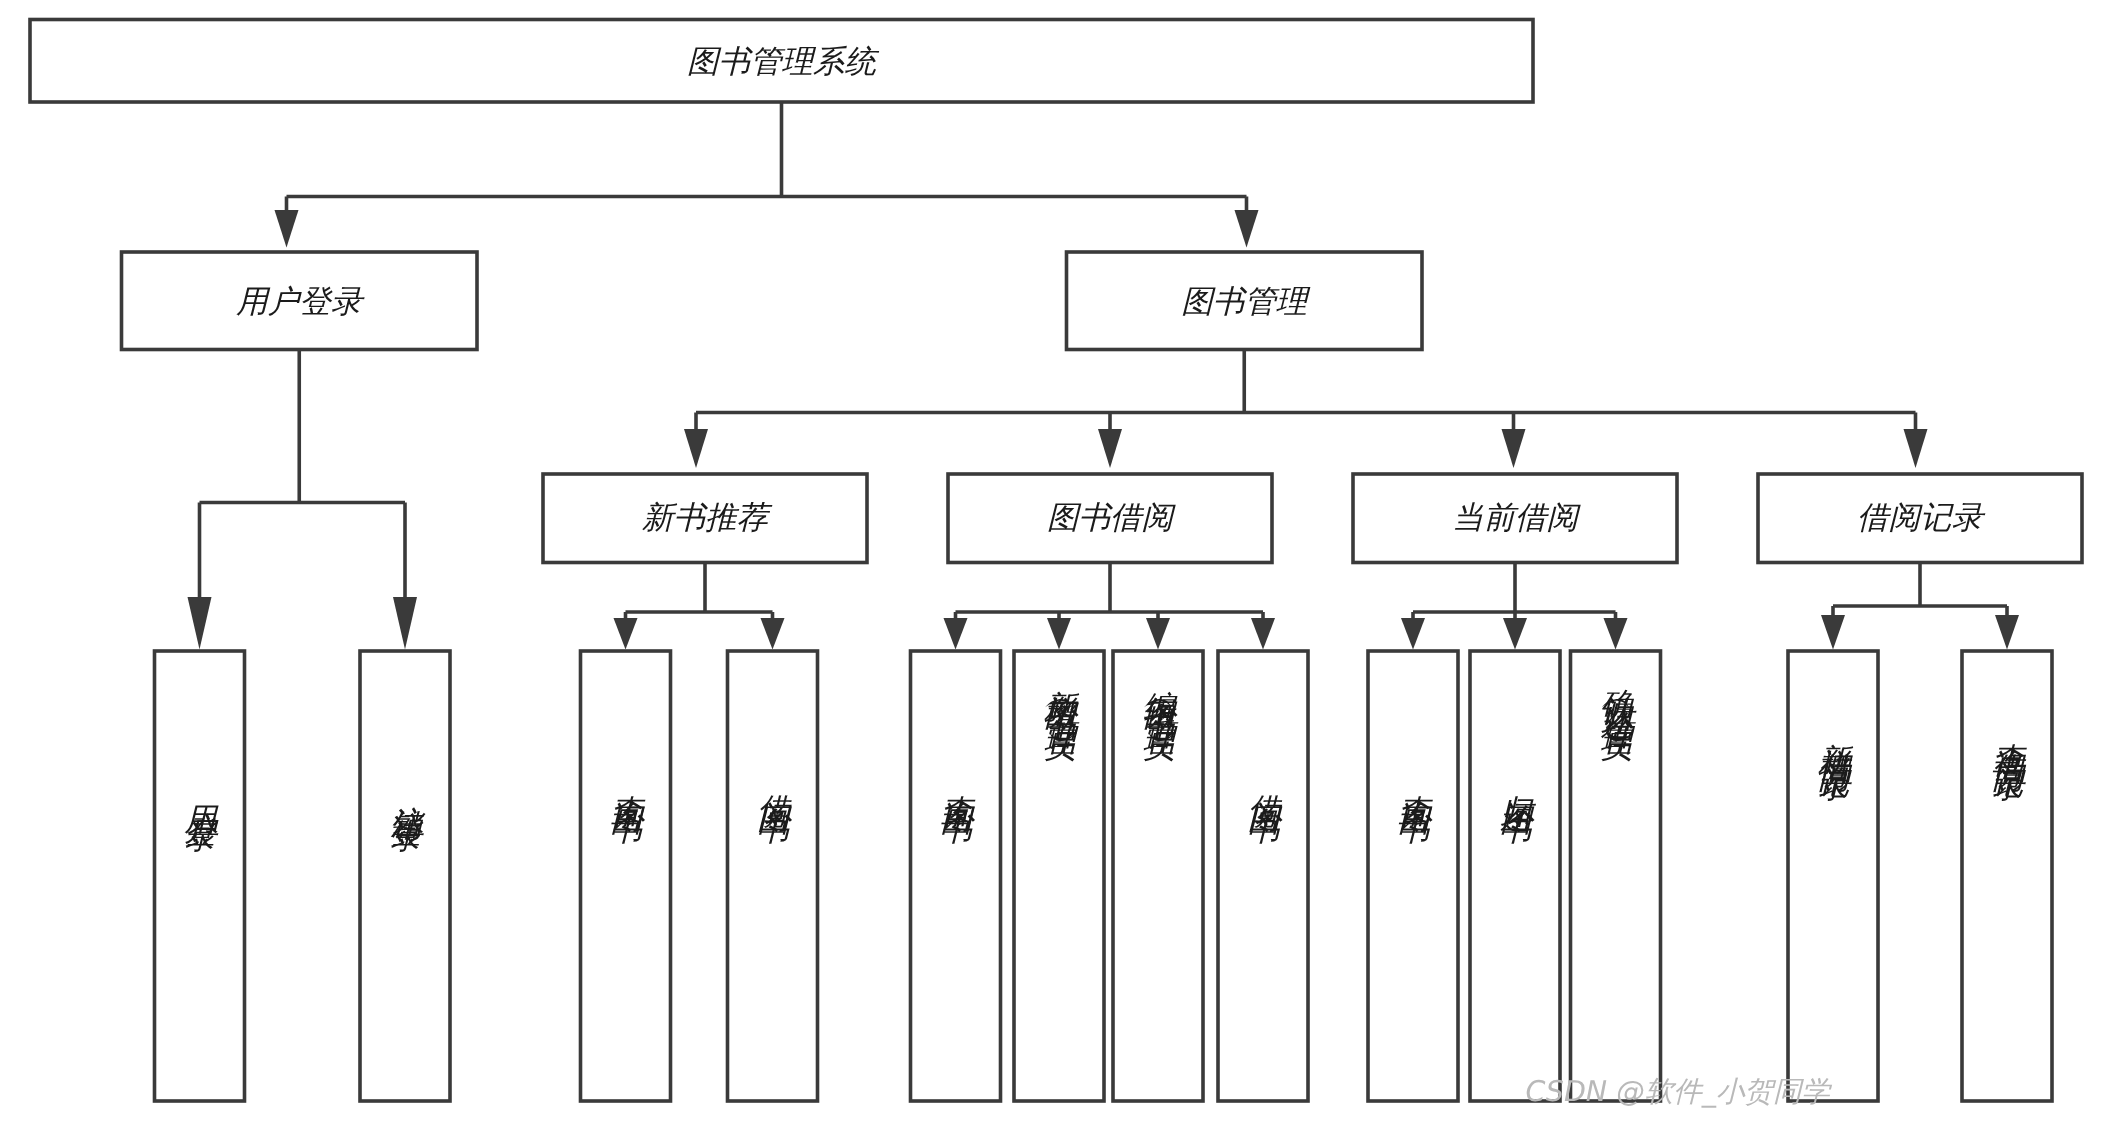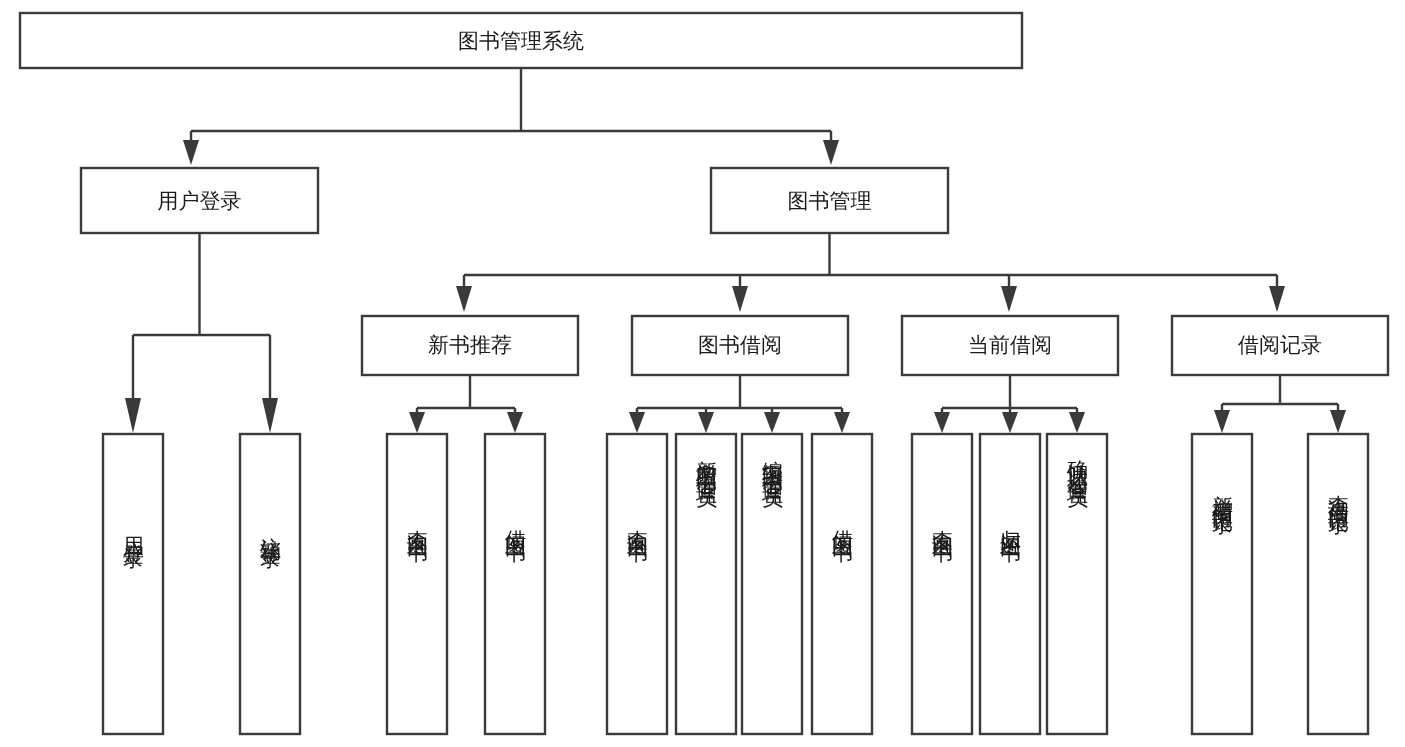--- a/index.html
+++ b/index.html
@@ -12,20 +12,21 @@
     width: 1405px;
     height: 747px;
     font-family: "DejaVu Sans", "Liberation Sans", sans-serif;
     overflow: hidden;
   }
   #diagram-root {
     position: relative;
     width: 1228px;
     height: 747px;
     background: #ffffff;
+    font-style: italic;
   }
   svg#tree-svg {
     position: absolute;
     left: 0;
     top: 0;
     width: 1405px;
     height: 747px;
     display: block;
   }
   .node-rect {
@@ -259,14 +260,15 @@
   </div>
 
   <div class="leaf-label-wrap" style="left:1192px; top:478px; width:60px; height:256px;">
     <span class="leaf-label">新增借阅记录</span>
   </div>
 
   <div class="leaf-label-wrap" style="left:1308px; top:478px; width:60px; height:256px;">
     <span class="leaf-label">查询借阅记录</span>
   </div>
 
+  <div class="watermark">CSDN @软件_小贺同学</div>
 
 </div>
 
 </body></html>

